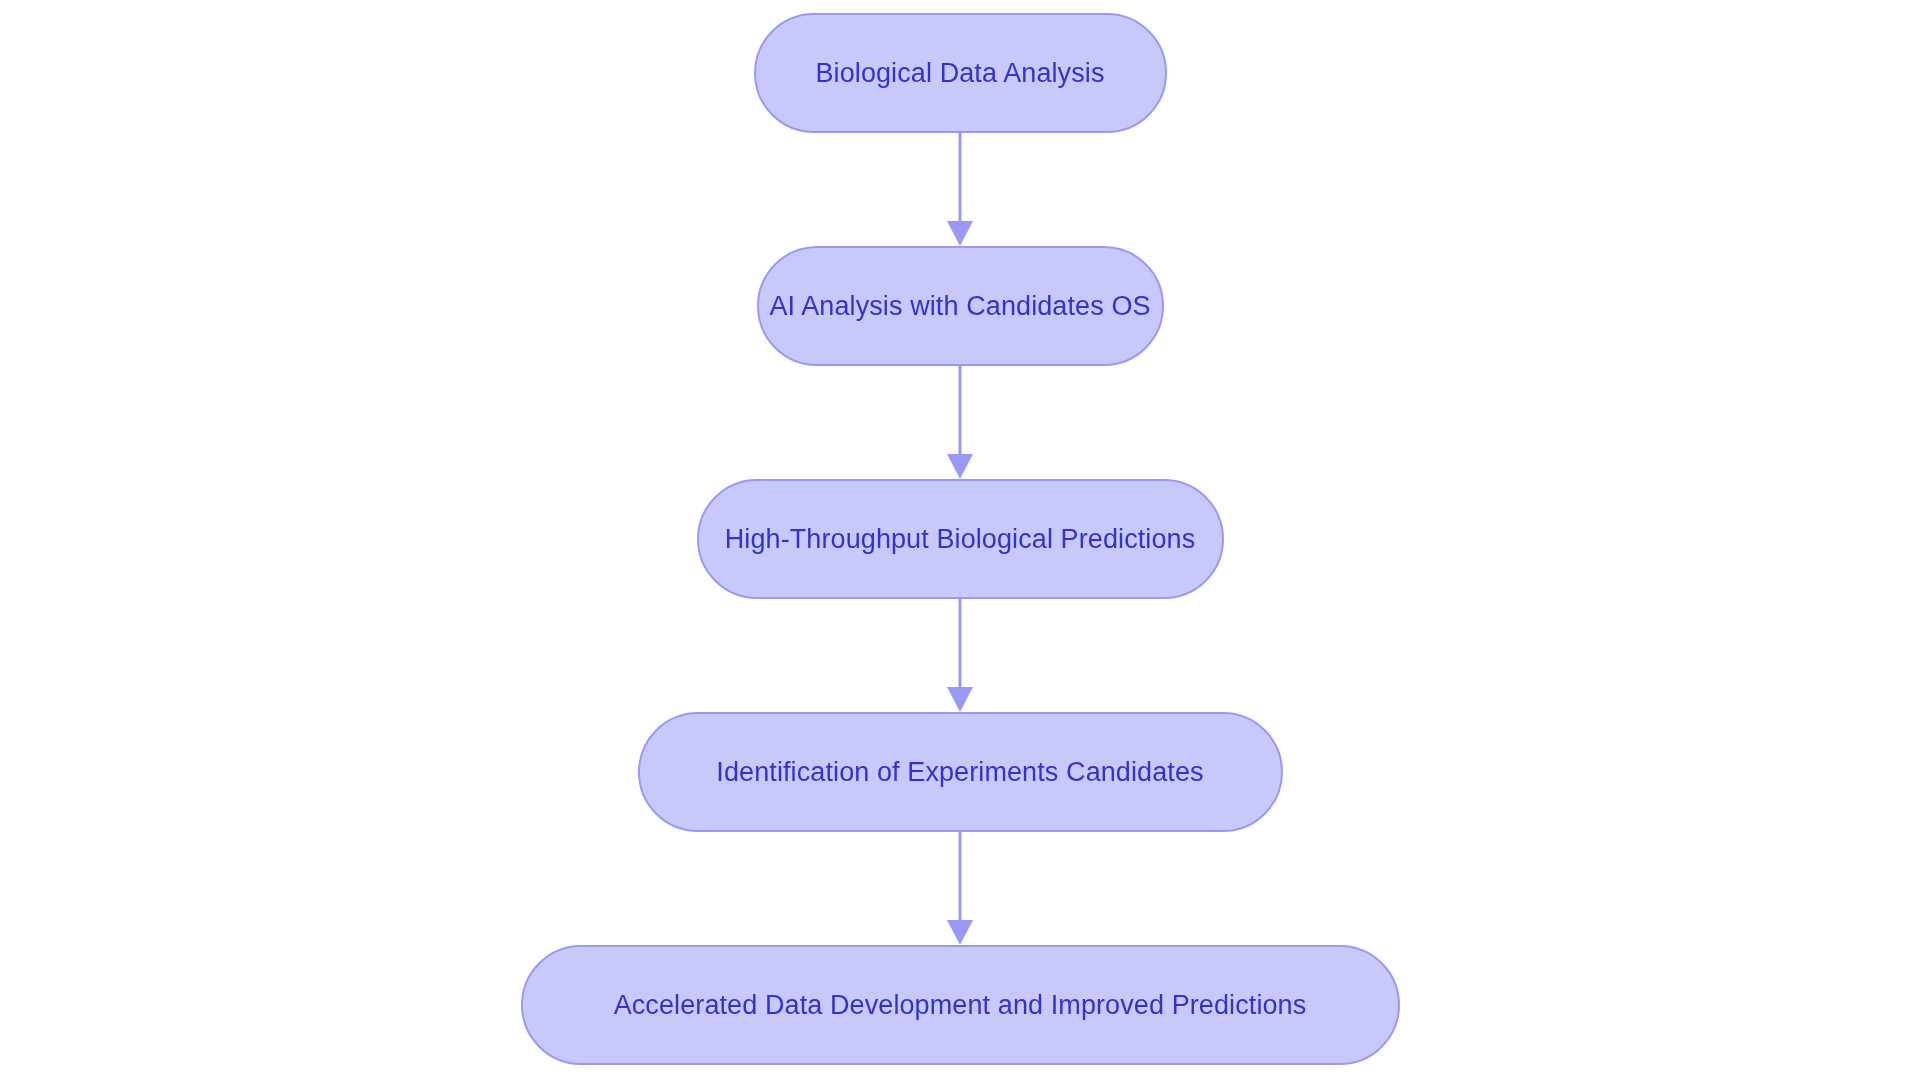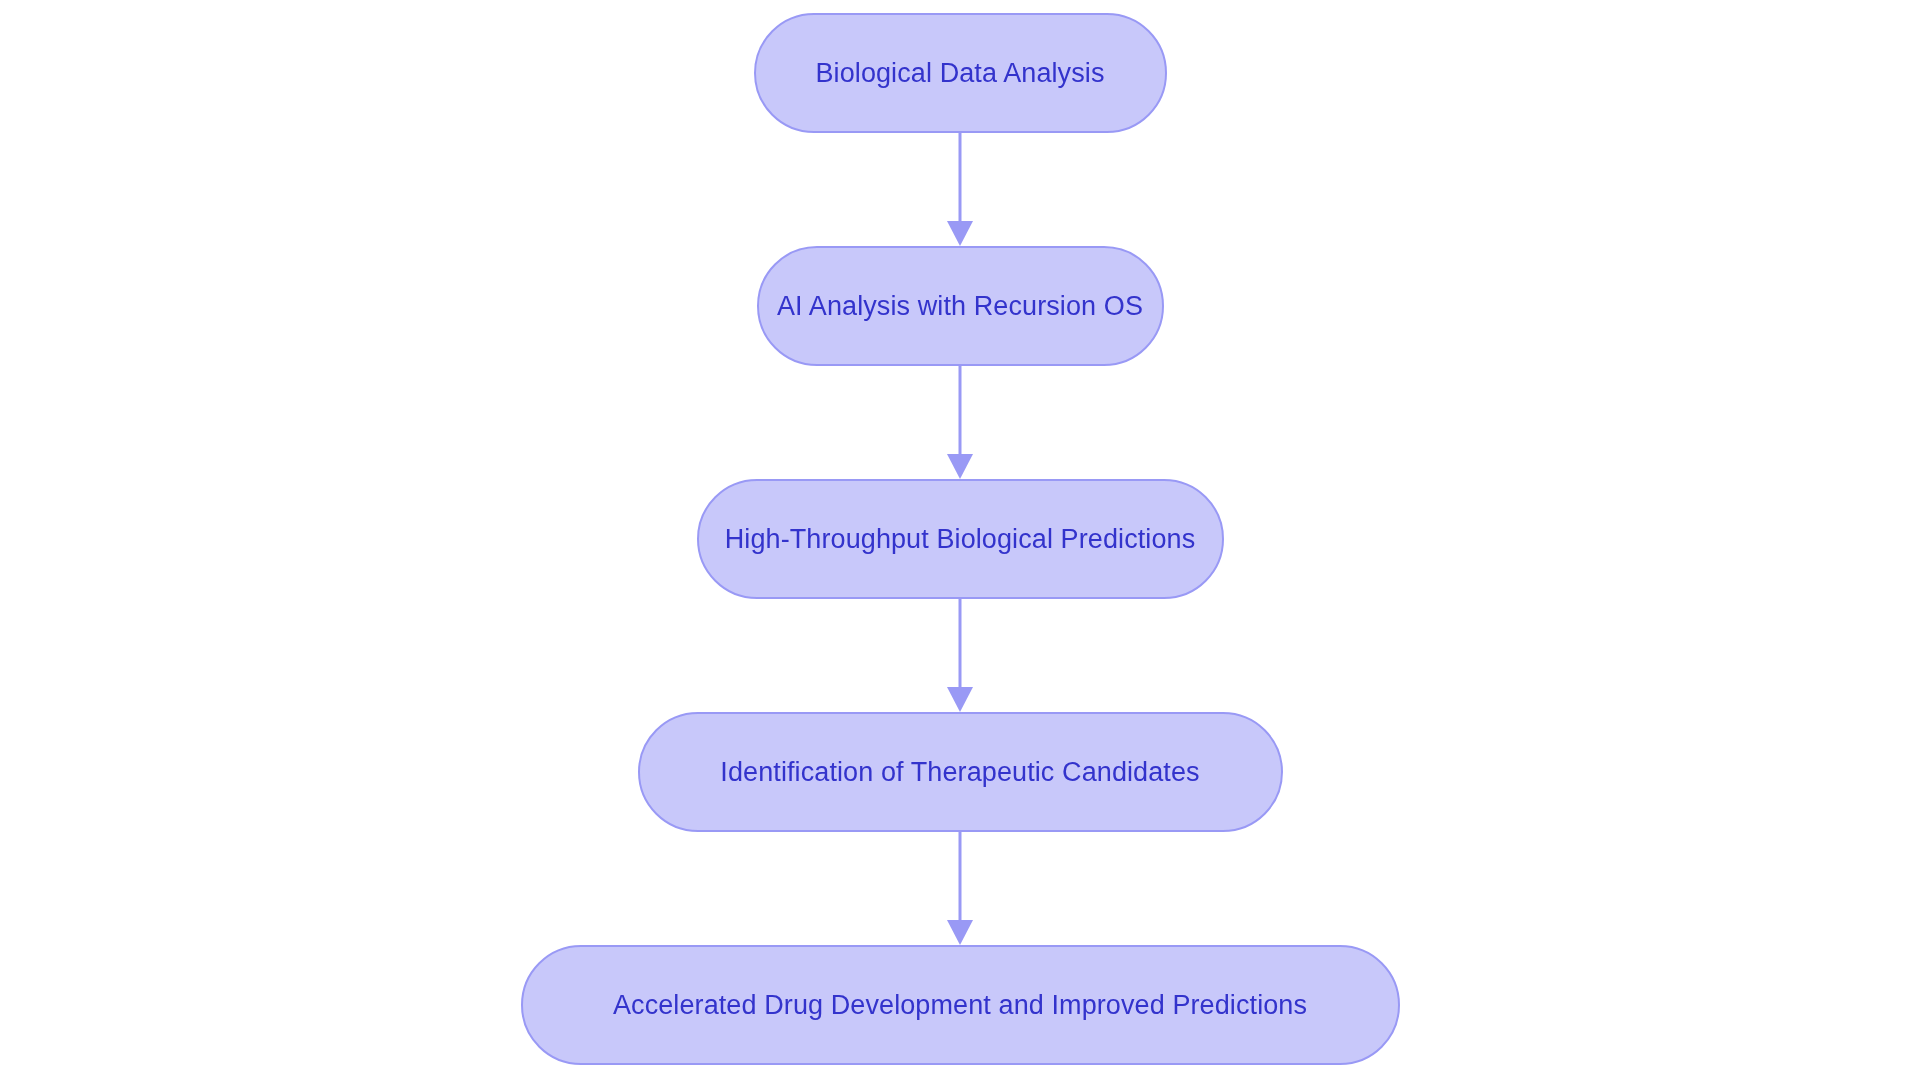--- a/index.html
+++ b/index.html
@@ -94,43 +94,43 @@
   <div class="node n1">
     <span class="node-label">Biological Data Analysis</span>
   </div>
 
   <div class="edge">
     <div class="edge-line"></div>
     <div class="edge-head"></div>
   </div>
 
   <div class="node n2">
-    <span class="node-label">AI Analysis with Recursion OS</span>
+    <span class="node-label">AI Analysis with Candidates OS</span>
   </div>
 
   <div class="edge">
     <div class="edge-line"></div>
     <div class="edge-head"></div>
   </div>
 
   <div class="node n3">
     <span class="node-label">High-Throughput Biological Predictions</span>
   </div>
 
   <div class="edge">
     <div class="edge-line"></div>
     <div class="edge-head"></div>
   </div>
 
   <div class="node n4">
-    <span class="node-label">Identification of Therapeutic Candidates</span>
+    <span class="node-label">Identification of Experiments Candidates</span>
   </div>
 
   <div class="edge">
     <div class="edge-line"></div>
     <div class="edge-head"></div>
   </div>
 
   <div class="node n5">
-    <span class="node-label">Accelerated Drug Development and Improved Predictions</span>
+    <span class="node-label">Accelerated Data Development and Improved Predictions</span>
   </div>
 
 </div>
 
 </body></html>

